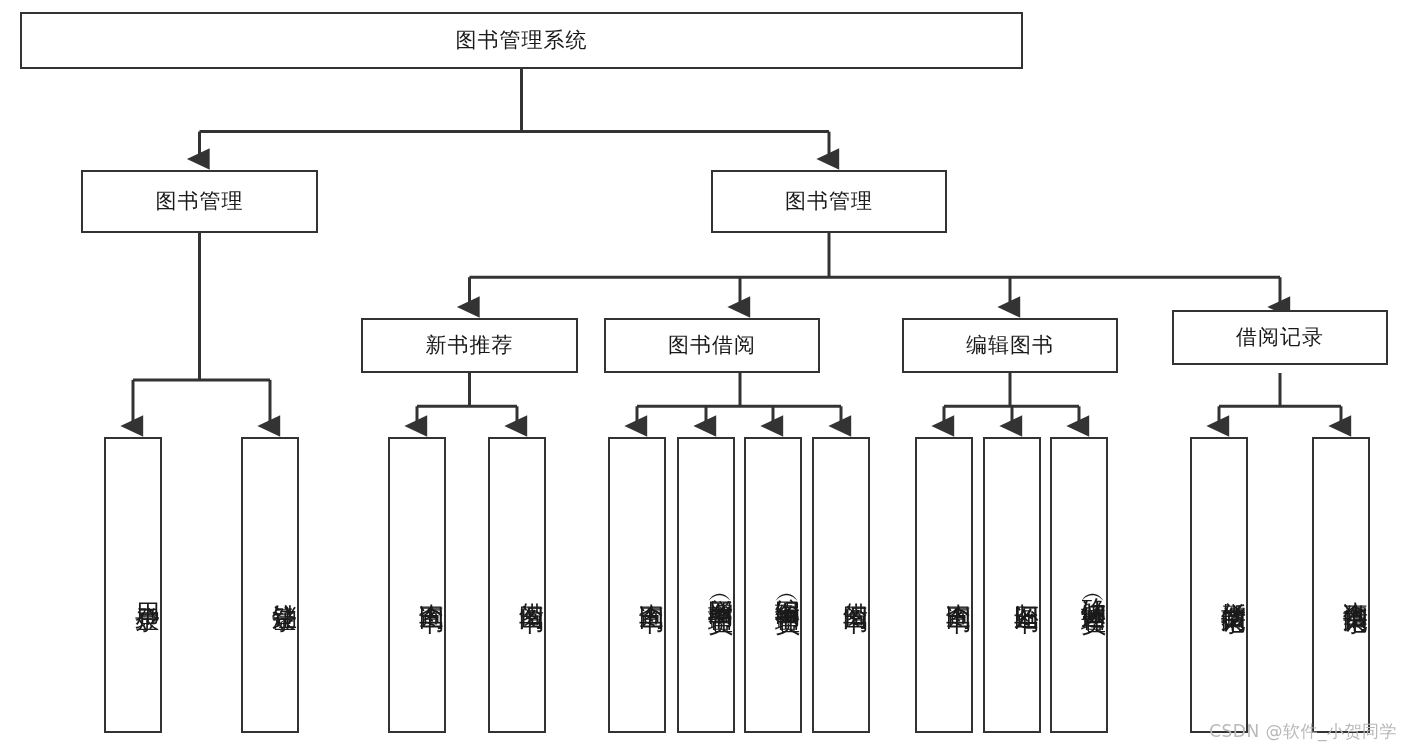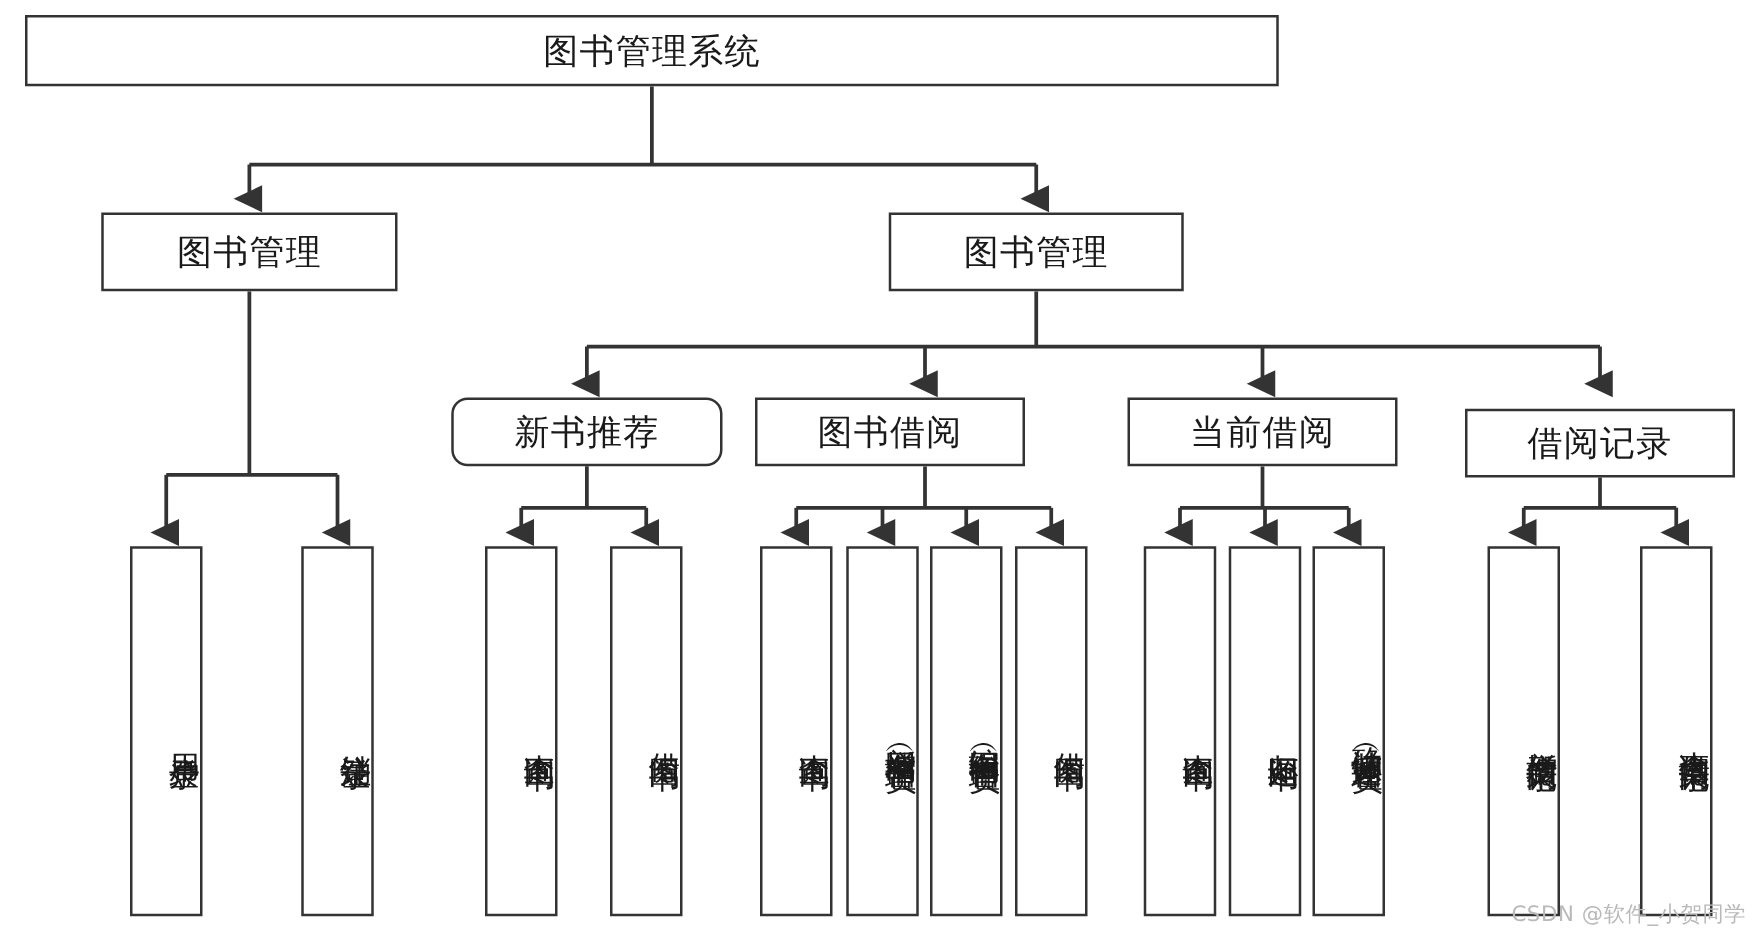--- a/index.html
+++ b/index.html
@@ -28,21 +28,21 @@
     position: absolute;
     box-sizing: border-box;
     border: 2px solid #333333;
     background: #ffffff;
     display: flex;
     align-items: center;
     justify-content: center;
     color: #1a1a1a;
   }
   .node.horiz {
-    font-size: 28px;
+    font-size: 21px;
     letter-spacing: 1px;
   }
   .node.vert {
     writing-mode: vertical-rl;
     text-orientation: upright;
     font-size: 25px;
     letter-spacing: 2px;
     align-items: flex-start;
     justify-content: center;
     padding-top: 4px;
@@ -124,33 +124,33 @@
   </div>
 
   <div class="node horiz" id="n-l2_user_login" style="left: 81px; top: 170px; width: 237px; height: 63px;">
     <span class="node-label">图书管理</span>
   </div>
 
   <div class="node horiz" id="n-l2_book_mgmt" style="left: 711px; top: 170px; width: 236px; height: 63px;">
     <span class="node-label">图书管理</span>
   </div>
 
-  <div class="node horiz" id="n-l3_new_book" style="left: 361px; top: 318px; width: 217px; height: 55px; border-radius: 13px;">
+  <div class="node horiz" id="n-l3_new_book" style="left: 361px; top: 318px; width: 217px; height: 55px;">
     <span class="node-label">新书推荐</span>
   </div>
 
   <div class="node horiz" id="n-l3_borrow" style="left: 604px; top: 318px; width: 216px; height: 55px;">
     <span class="node-label">图书借阅</span>
   </div>
 
   <div class="node horiz" id="n-l3_current" style="left: 902px; top: 318px; width: 216px; height: 55px;">
-    <span class="node-label">当前借阅</span>
-  </div>
-
-  <div class="node horiz" id="n-l3_record" style="left: 1172px; top: 327px; width: 216px; height: 55px;">
+    <span class="node-label">编辑图书</span>
+  </div>
+
+  <div class="node horiz" id="n-l3_record" style="left: 1172px; top: 310px; width: 216px; height: 55px;">
     <span class="node-label">借阅记录</span>
   </div>
 
   <div class="node vert" id="n-leaf_user_login" style="left: 104px; top: 437px; width: 58px; height: 296px;">
     <span class="node-label">用户登录</span>
   </div>
 
   <div class="node vert" id="n-leaf_user_logout" style="left: 241px; top: 437px; width: 58px; height: 296px;">
     <span class="node-label">注销登录</span>
   </div>

